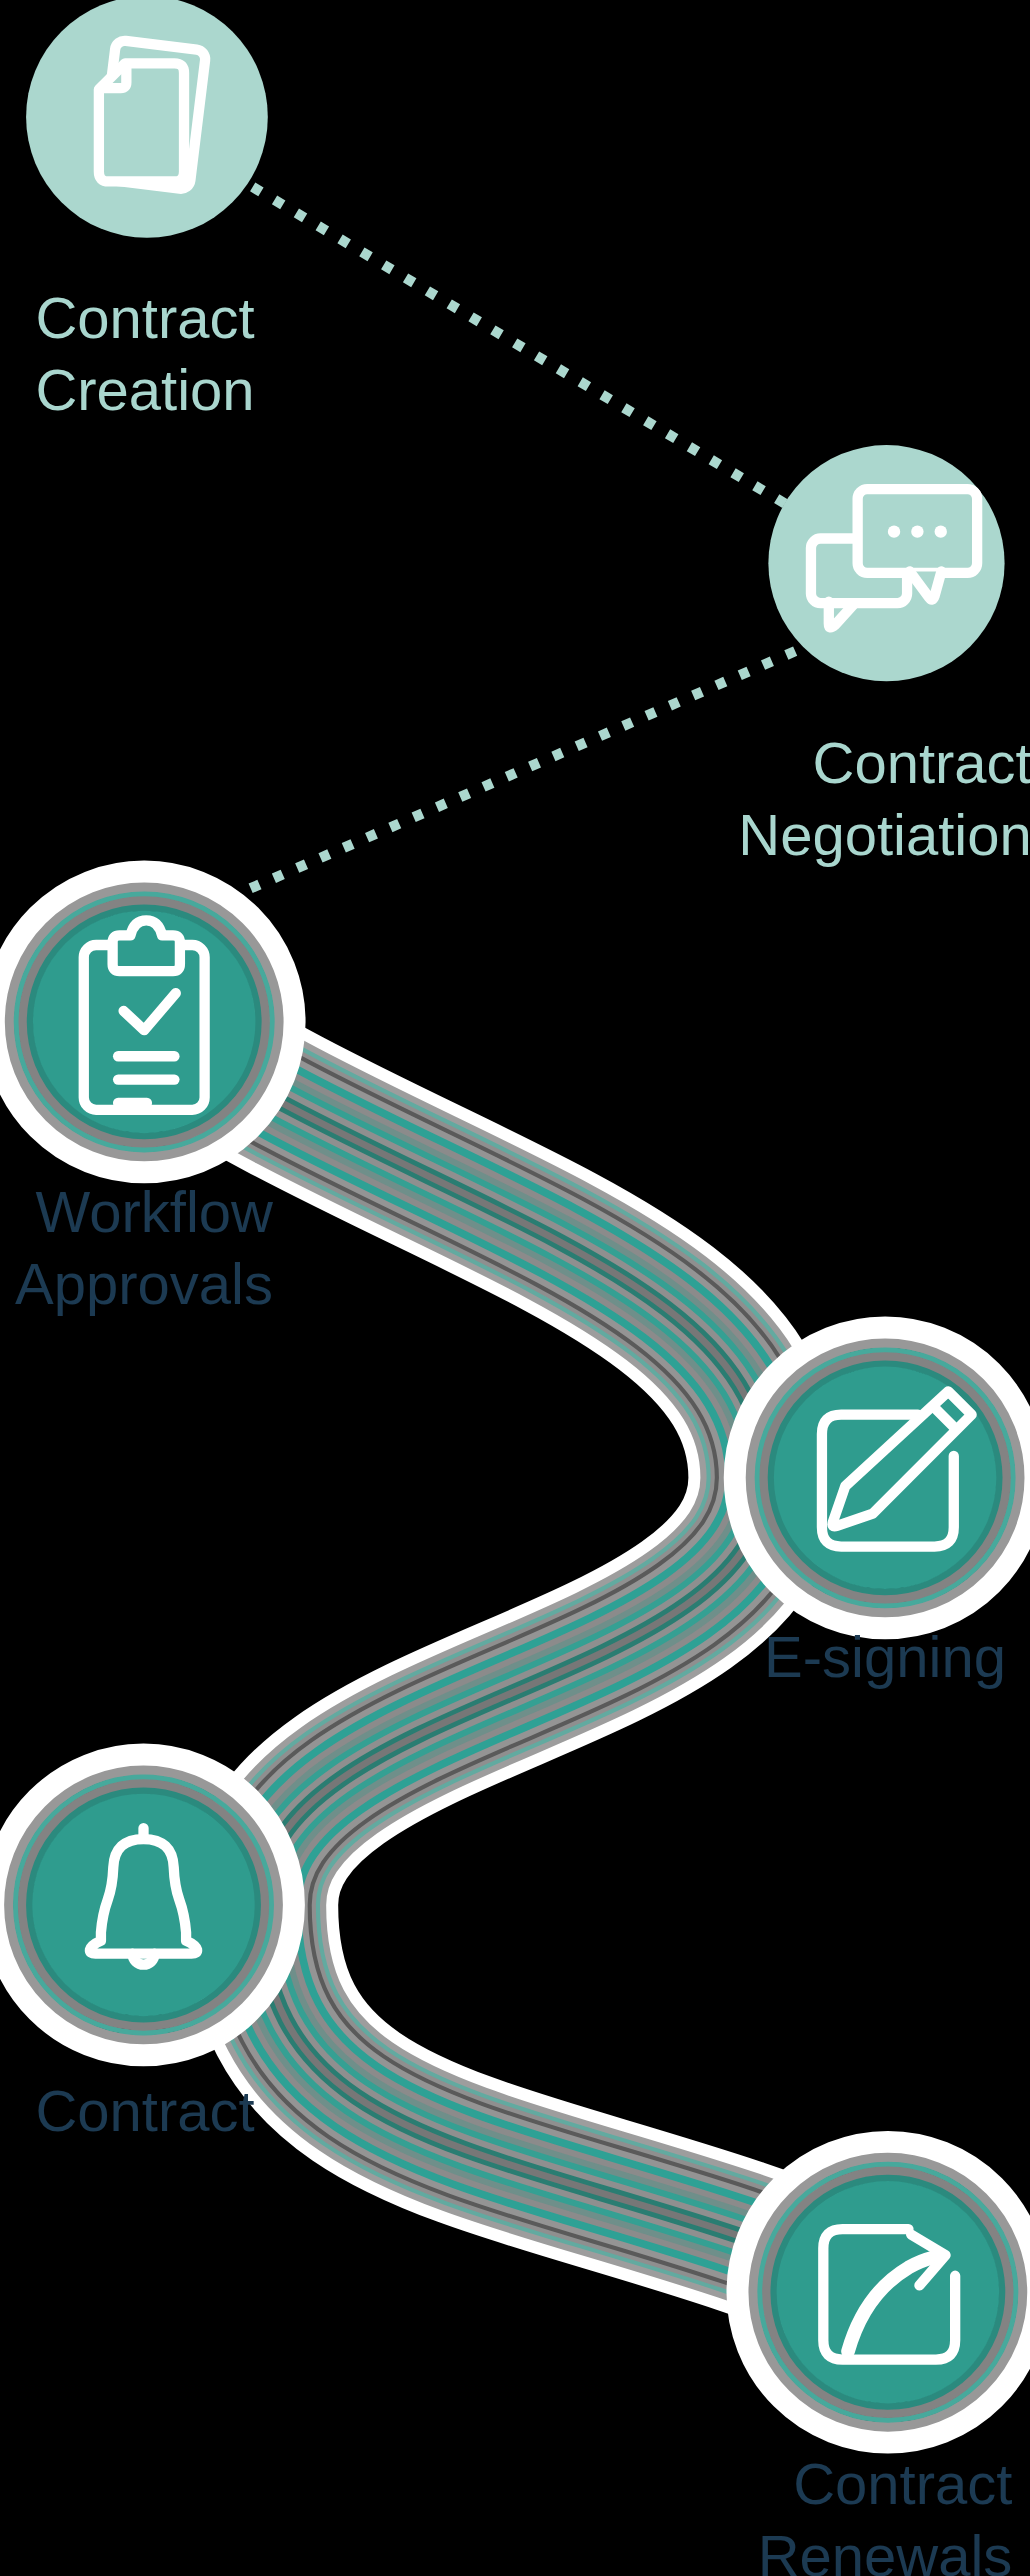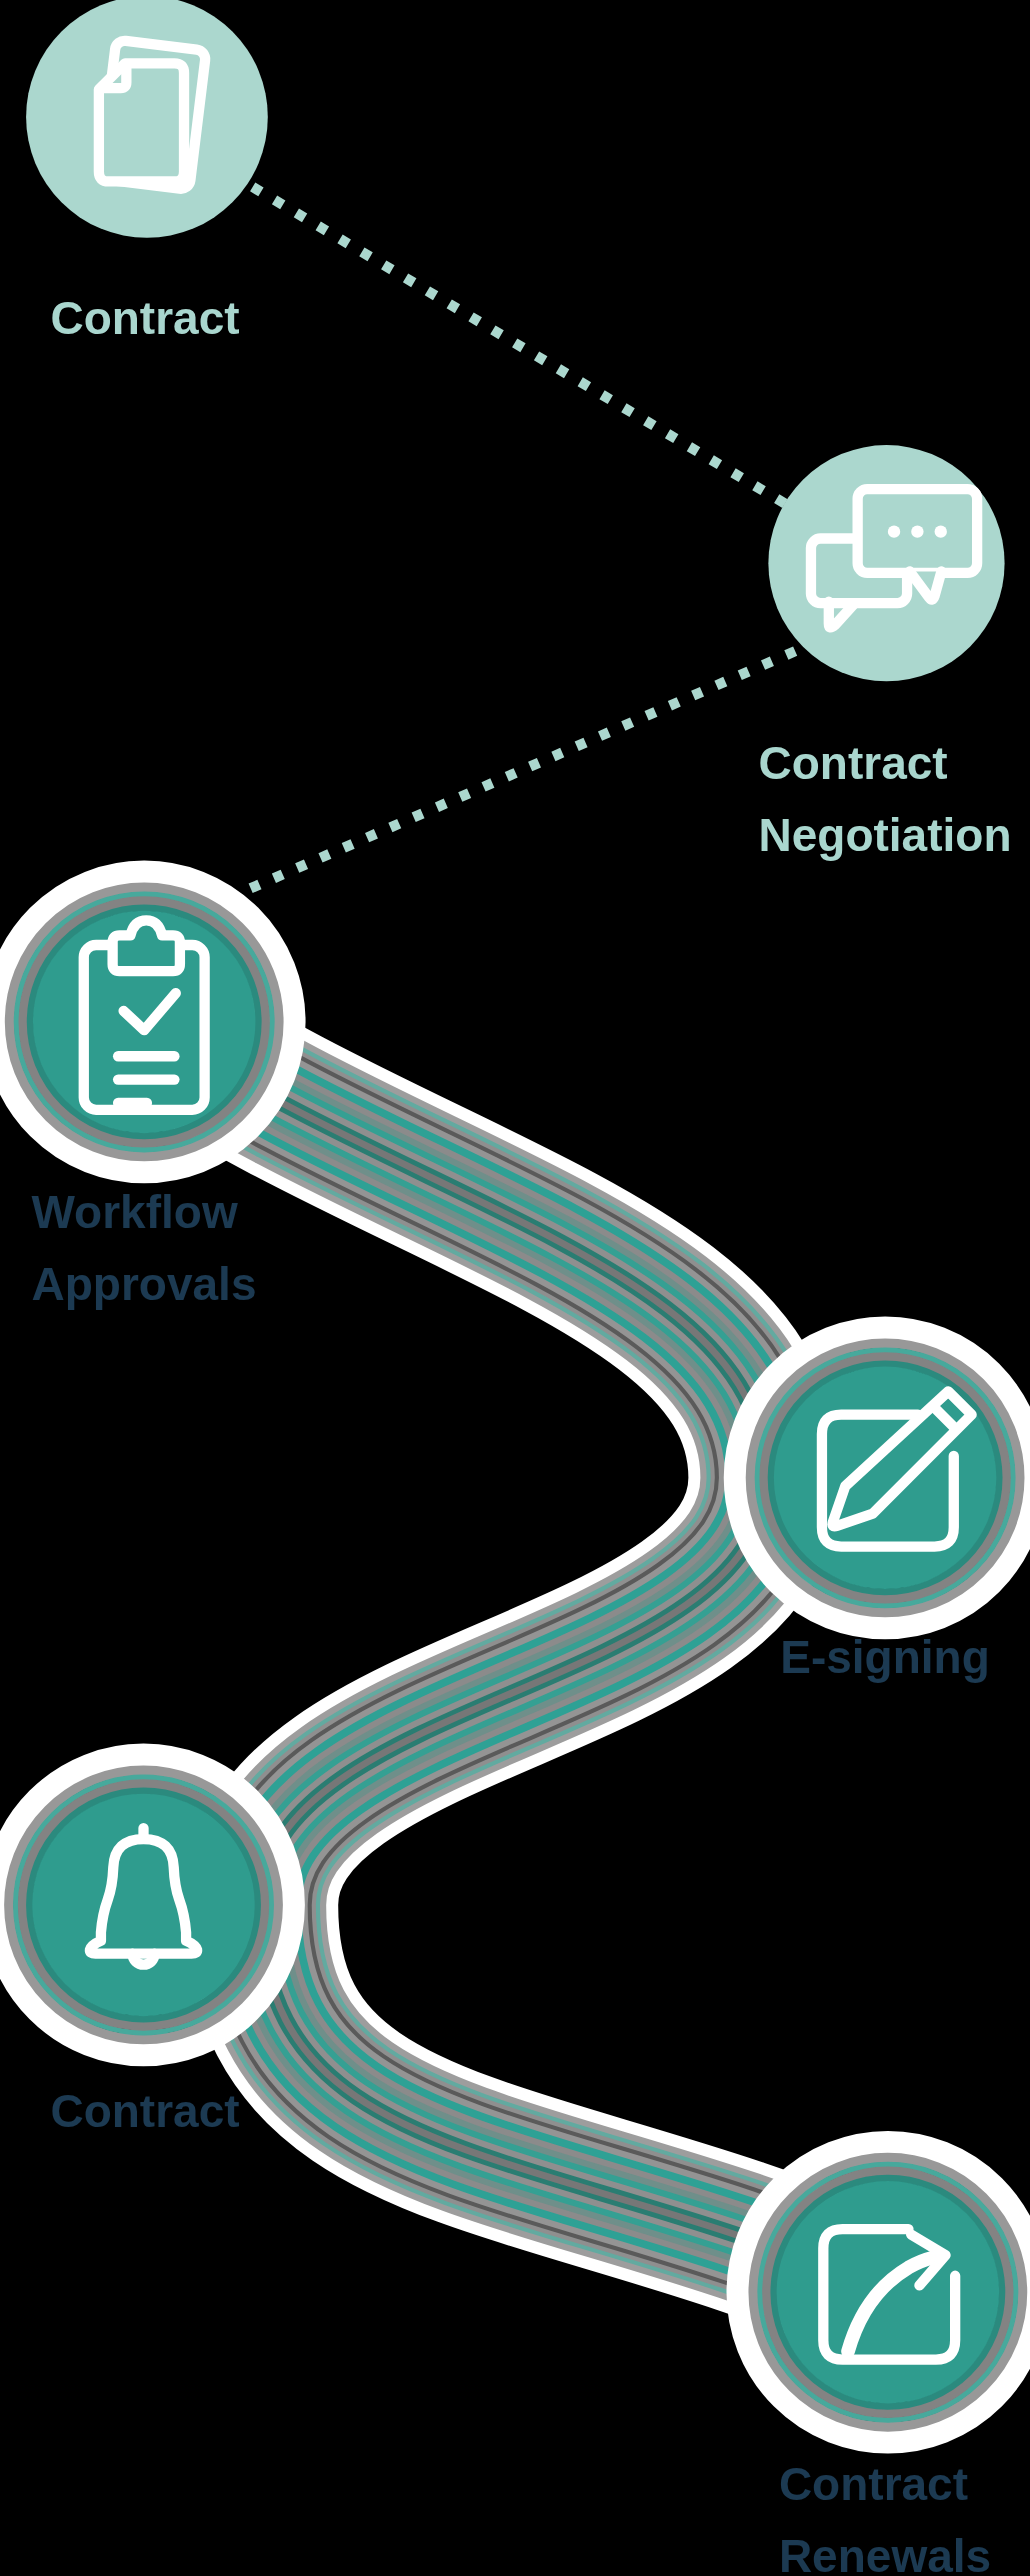--- a/index.html
+++ b/index.html
@@ -9,23 +9,23 @@
     height:2576px;
     background:#000;
     overflow:hidden;
     font-family:"Liberation Sans", sans-serif;
   }
   .stage svg.scene{position:absolute;left:0;top:0;}
   .icon{stroke:#ffffff;fill:none;stroke-width:15;stroke-linecap:round;stroke-linejoin:round;}
   .label{
     position:absolute;
     transform:translateX(-50%);
-    text-align:left;
-    font-weight:700;
-    font-size:46px;
+    text-align:right;
+    font-weight:400;
+    font-size:58px;
     line-height:72px;
     letter-spacing:0;
     white-space:nowrap;
   }
   .label--light{color:#A9D6CE;}
   .label--dark{color:#1C3A52;}
 </style>
 </head>
 <body>
 
@@ -120,20 +120,21 @@
 
     <g class="icon" transform="translate(1293,3338)">
       <path d="M 30 -92 L -66 -92 Q -94 -92 -94 -64 L -94 70 Q -94 98 -66 98 L 70 98 Q 98 98 98 70 L 98 -24"></path>
       <path d="M -58 86 Q -34 2 30 -36 Q 48 -46 64 -50" stroke-width="20"></path>
       <path d="M 34 -84 L 84 -54 L 46 -10"></path>
     </g>
   </svg>
 
   <div class="label label--light" style="left:145px;top:282px">
     <div>Contract</div>
+    <div>Creation</div>
   </div>
 
   <div class="label label--light" style="left:885px;top:727px">
     <div>Contract</div>
     <div>Negotiation</div>
   </div>
 
   <div class="label label--dark" style="left:144px;top:1176px">
     <div>Workflow</div>
     <div>Approvals</div>

